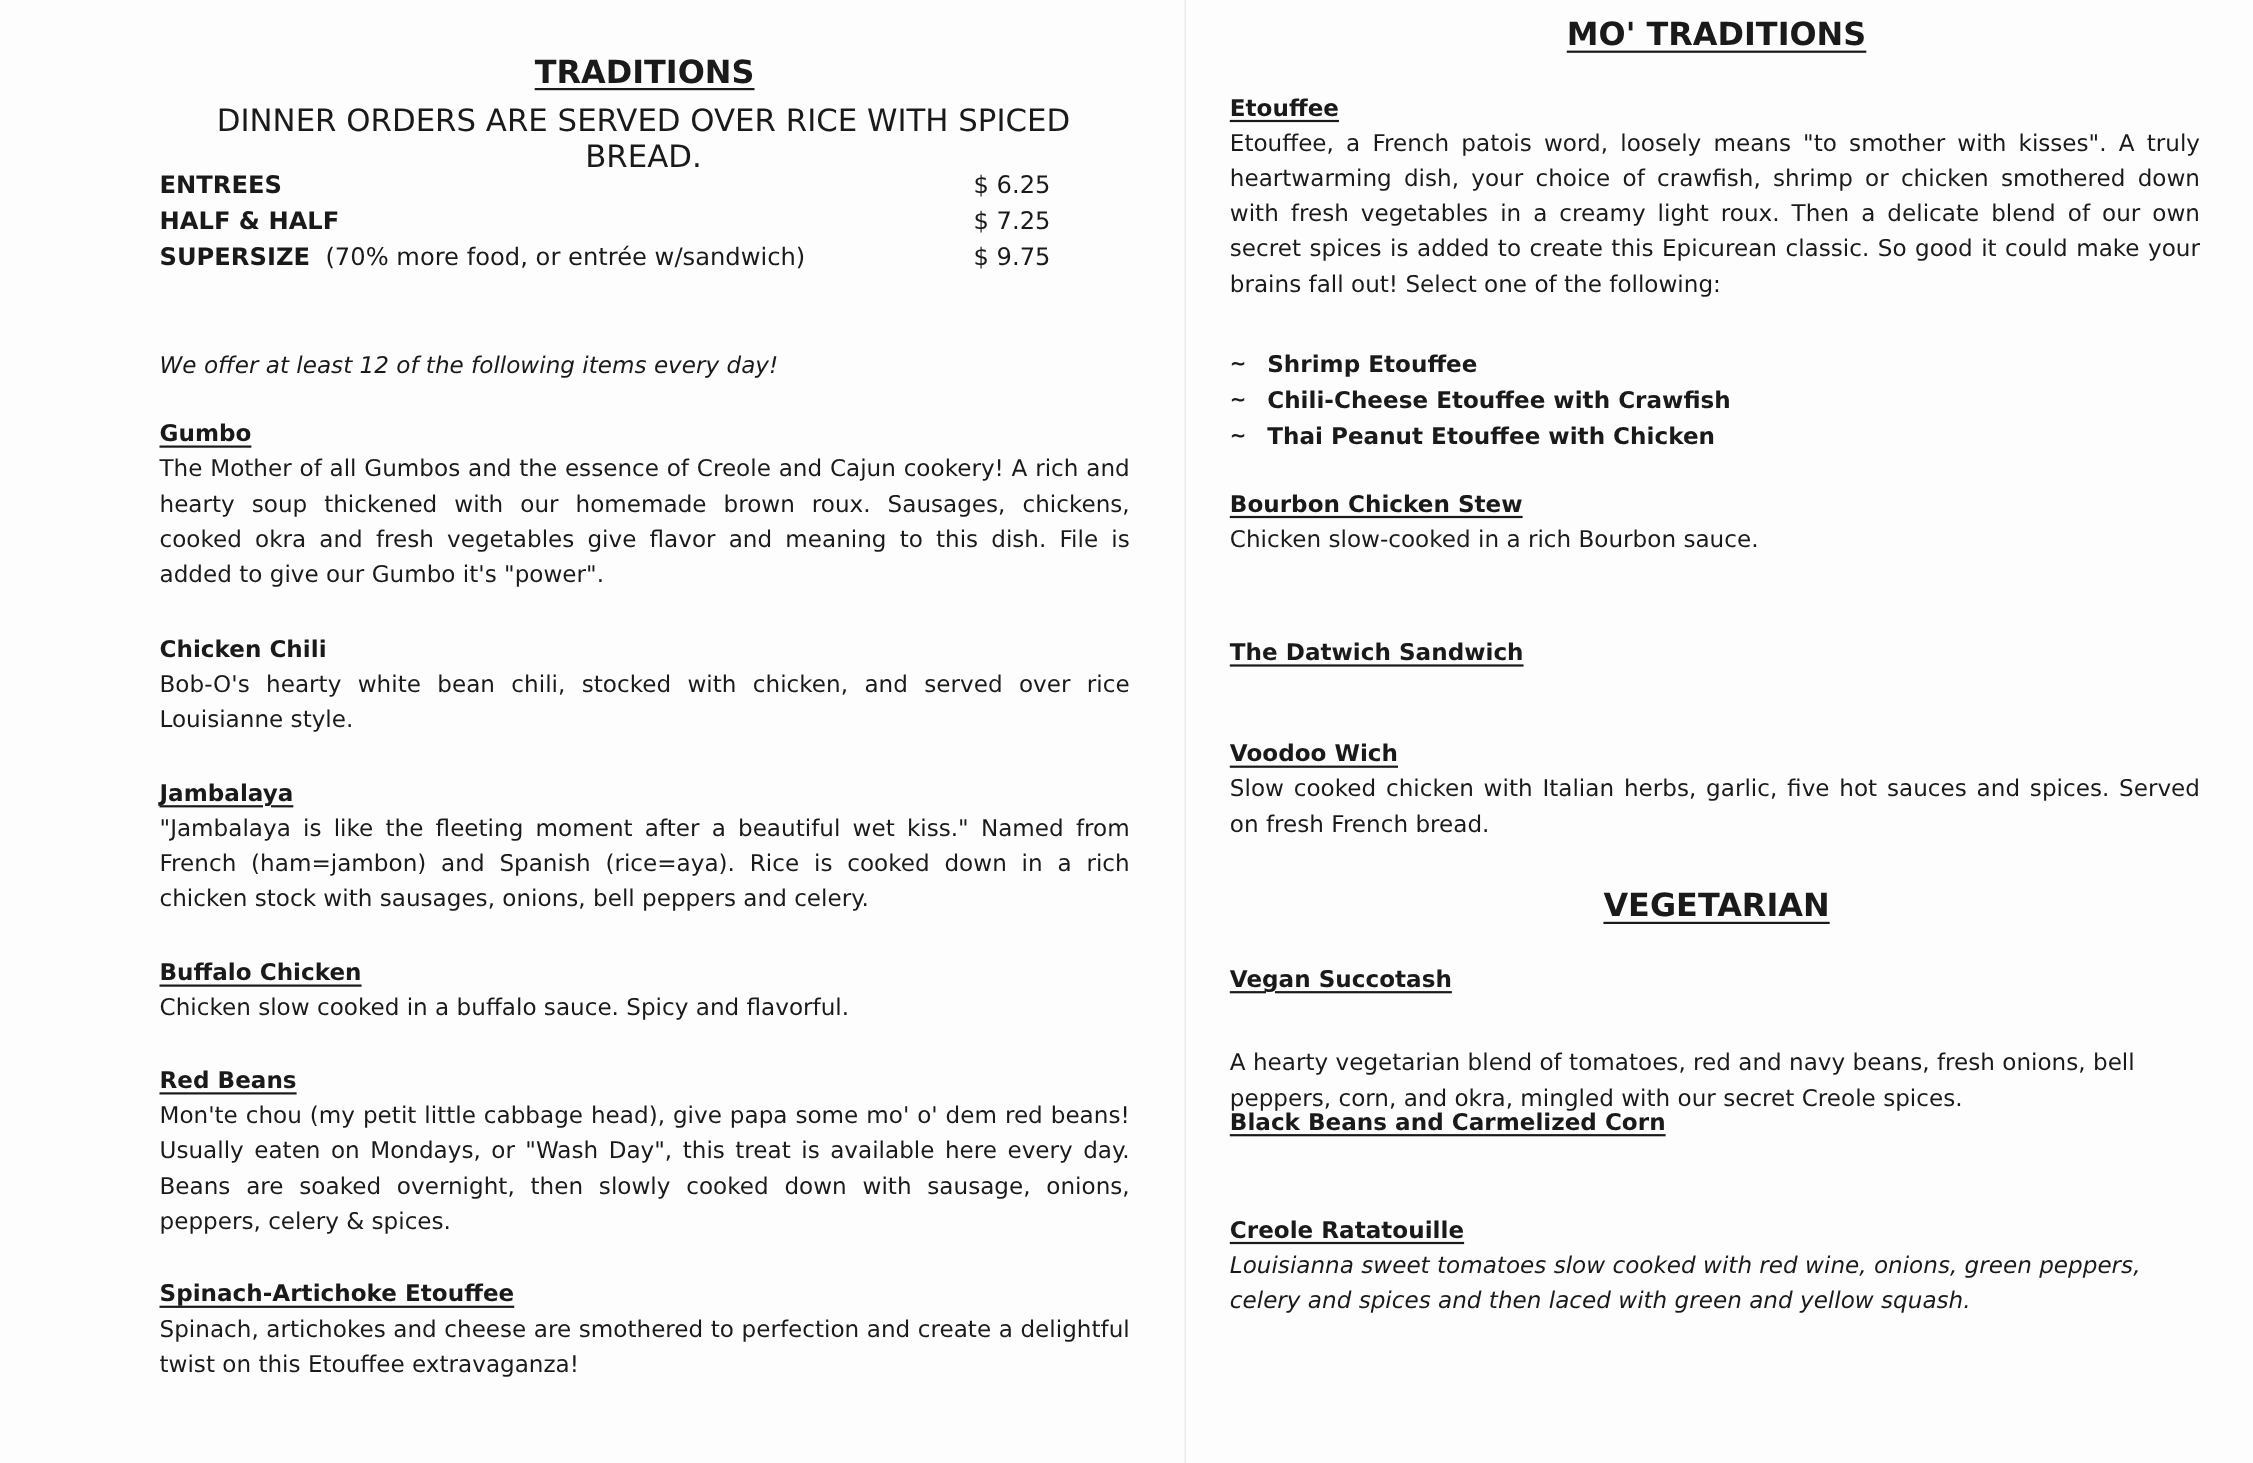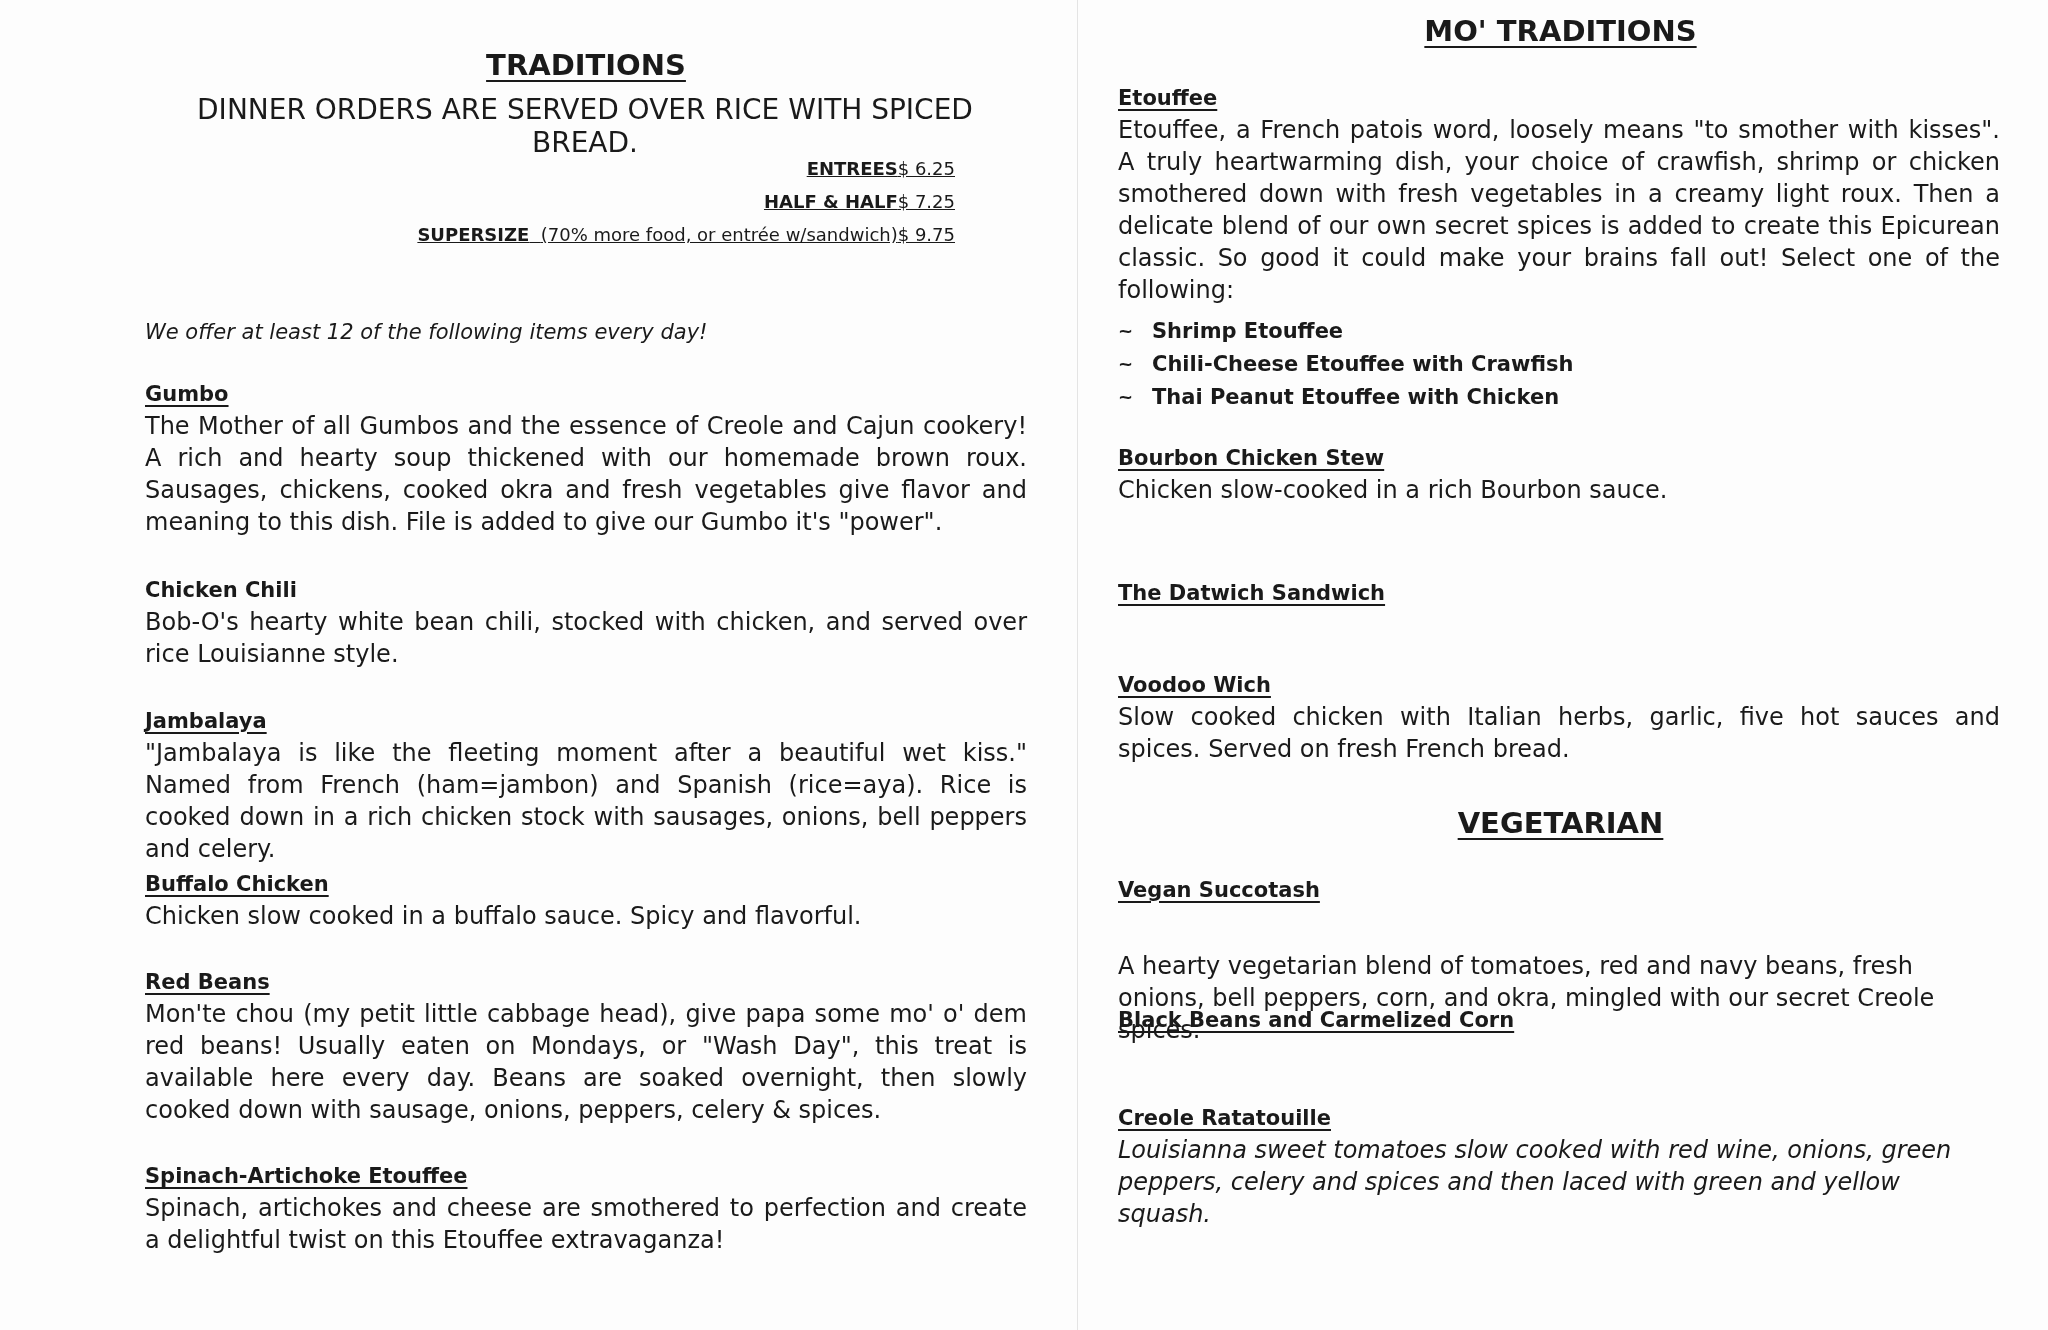--- a/index.html
+++ b/index.html
@@ -22,35 +22,35 @@
     text-align: center; font-weight: bold; font-size: 29px;
     text-decoration: underline; text-decoration-thickness: 2px;
     text-underline-offset: 5px; letter-spacing: 0px;
     position: absolute; left: 0; right: 0; margin: 0;
   }
   .subtitle {
     position: absolute; left: 0; right: 0; text-align: center;
     font-size: 28px; margin: 0;
   }
   .price-table { position: absolute; left: 0; width: 810px; }
-  .price-row { display: flex; justify-content: flex-end; font-size: 18px; height: 33px; align-items: center; text-decoration: underline; }
+  .price-row { display: flex; justify-content: space-between; font-size: 22px; height: 33px; align-items: center; }
   .price-label b { font-weight: bold; }
   .price-note { font-weight: normal; margin-top: 24px; }
   .tagline {
     position: absolute; left: 0; width: 880px; 
     font-style: italic; font-size: 21px; margin: 0;
   }
   .item { position: absolute; left: 0; width: 882px; }
   .item-title {
     font-weight: bold; font-size: 21px; margin: 0 0 4px 0;
     text-decoration: underline; text-underline-offset: 4px; text-decoration-thickness: 2px;
   }
   .item-title.no-ul { text-decoration: none; }
   .item-desc {
-    font-size: 24px; line-height: 32px; margin: 0; text-align: justify;
+    font-size: 21px; line-height: 32px; margin: 0; text-align: justify;
   }
   .options { position: absolute; left: 0; width: 882px; margin: 0; padding: 0; list-style: none; }
   .options li { font-weight: bold; font-size: 21px; height: 33px; display: flex; align-items: center; }
   .options .tilde { display: inline-block; width: 34px; font-size: 18px; }
 </style>
 </head>
 <body>
 
 <div class="fold"></div>
 

